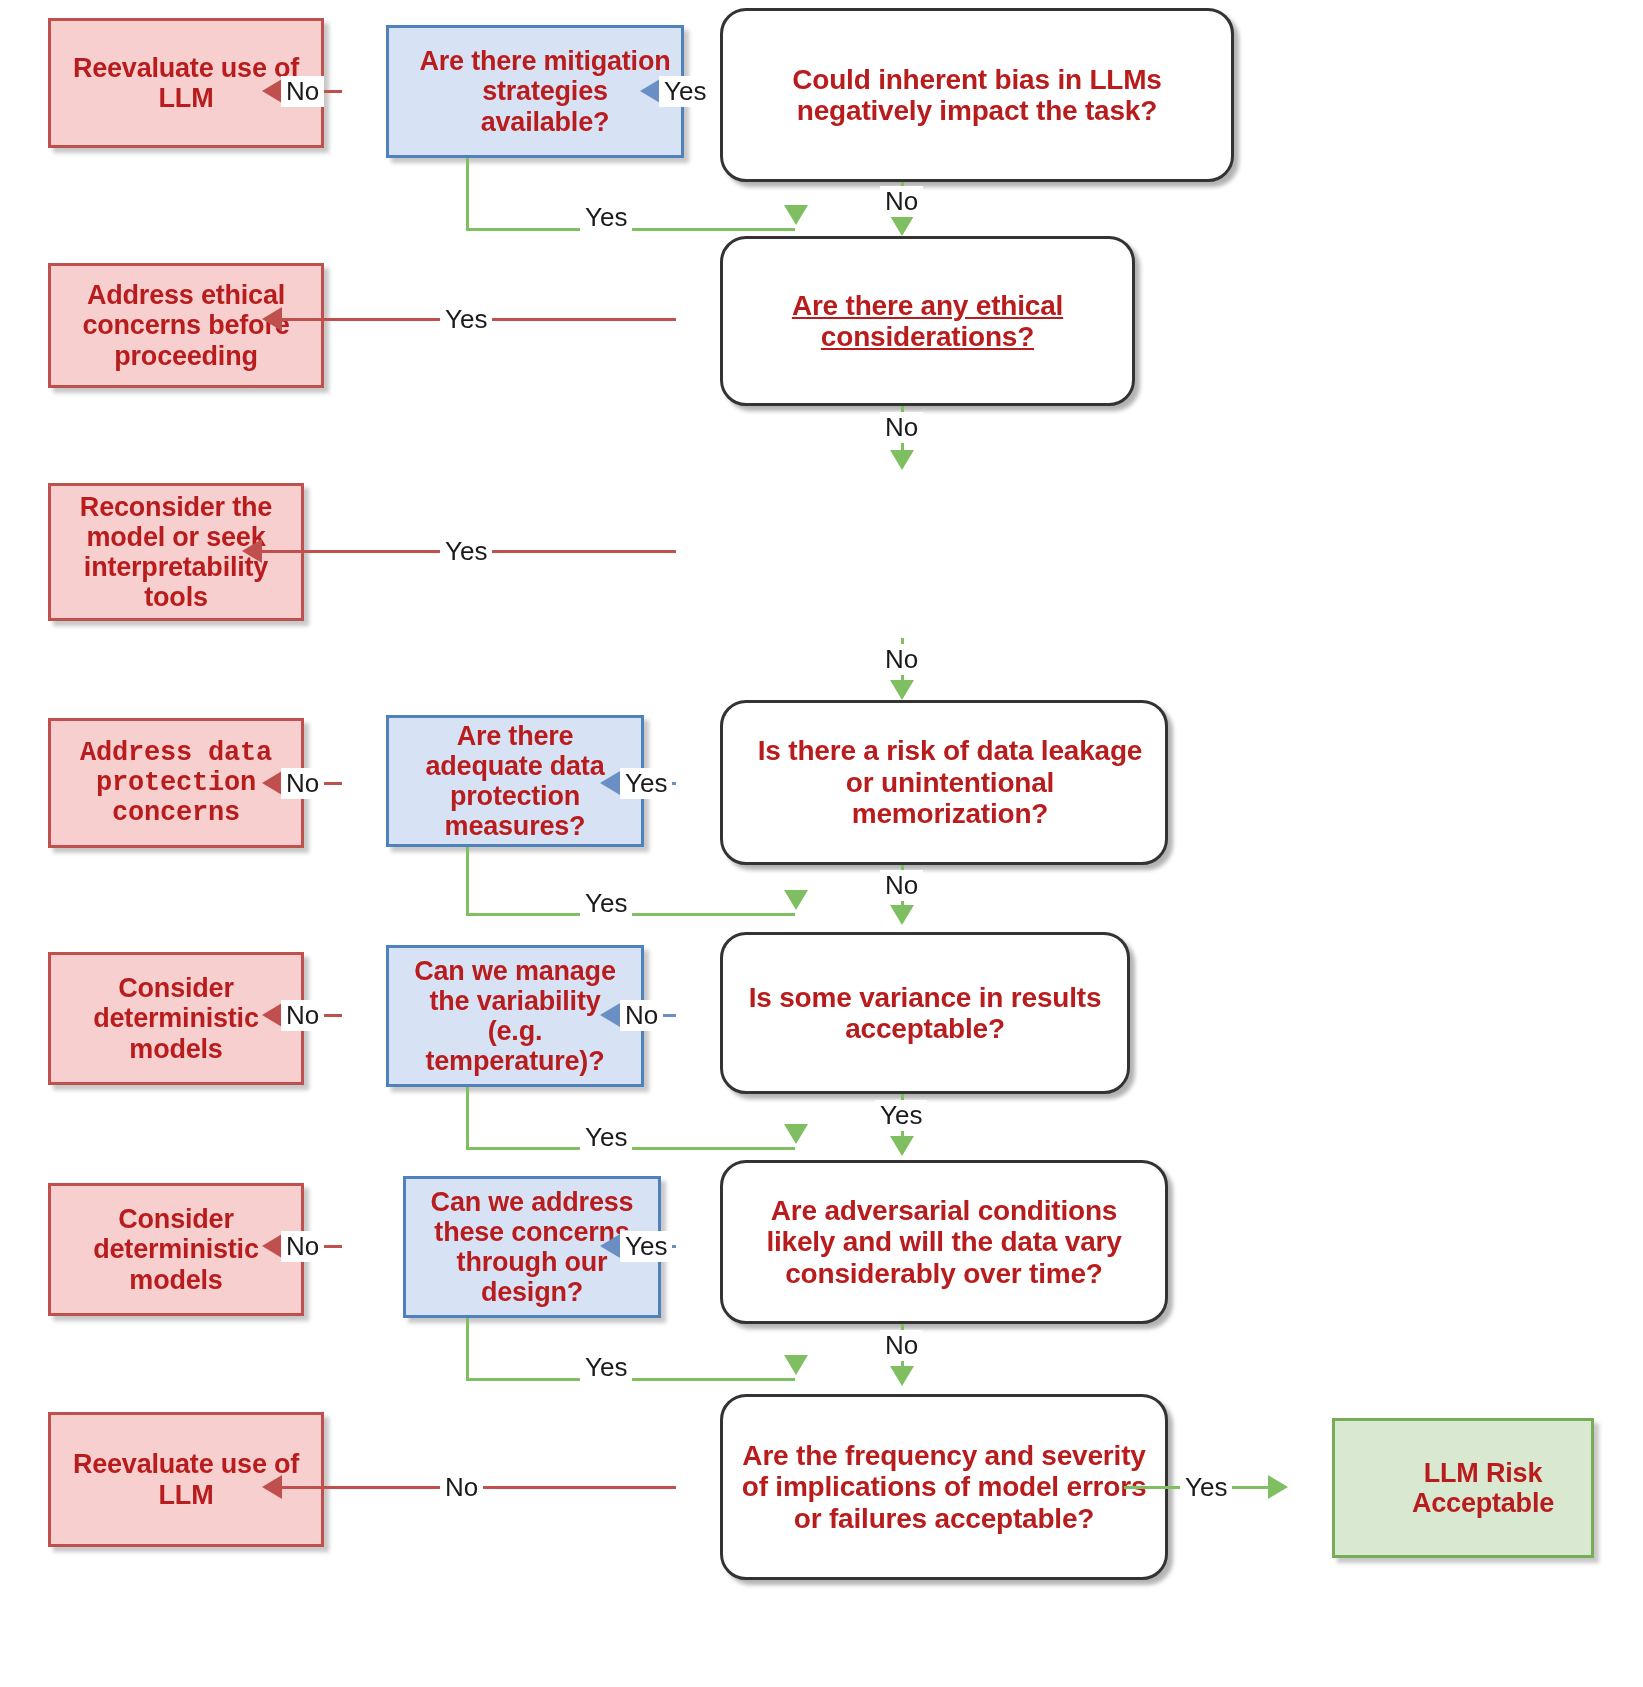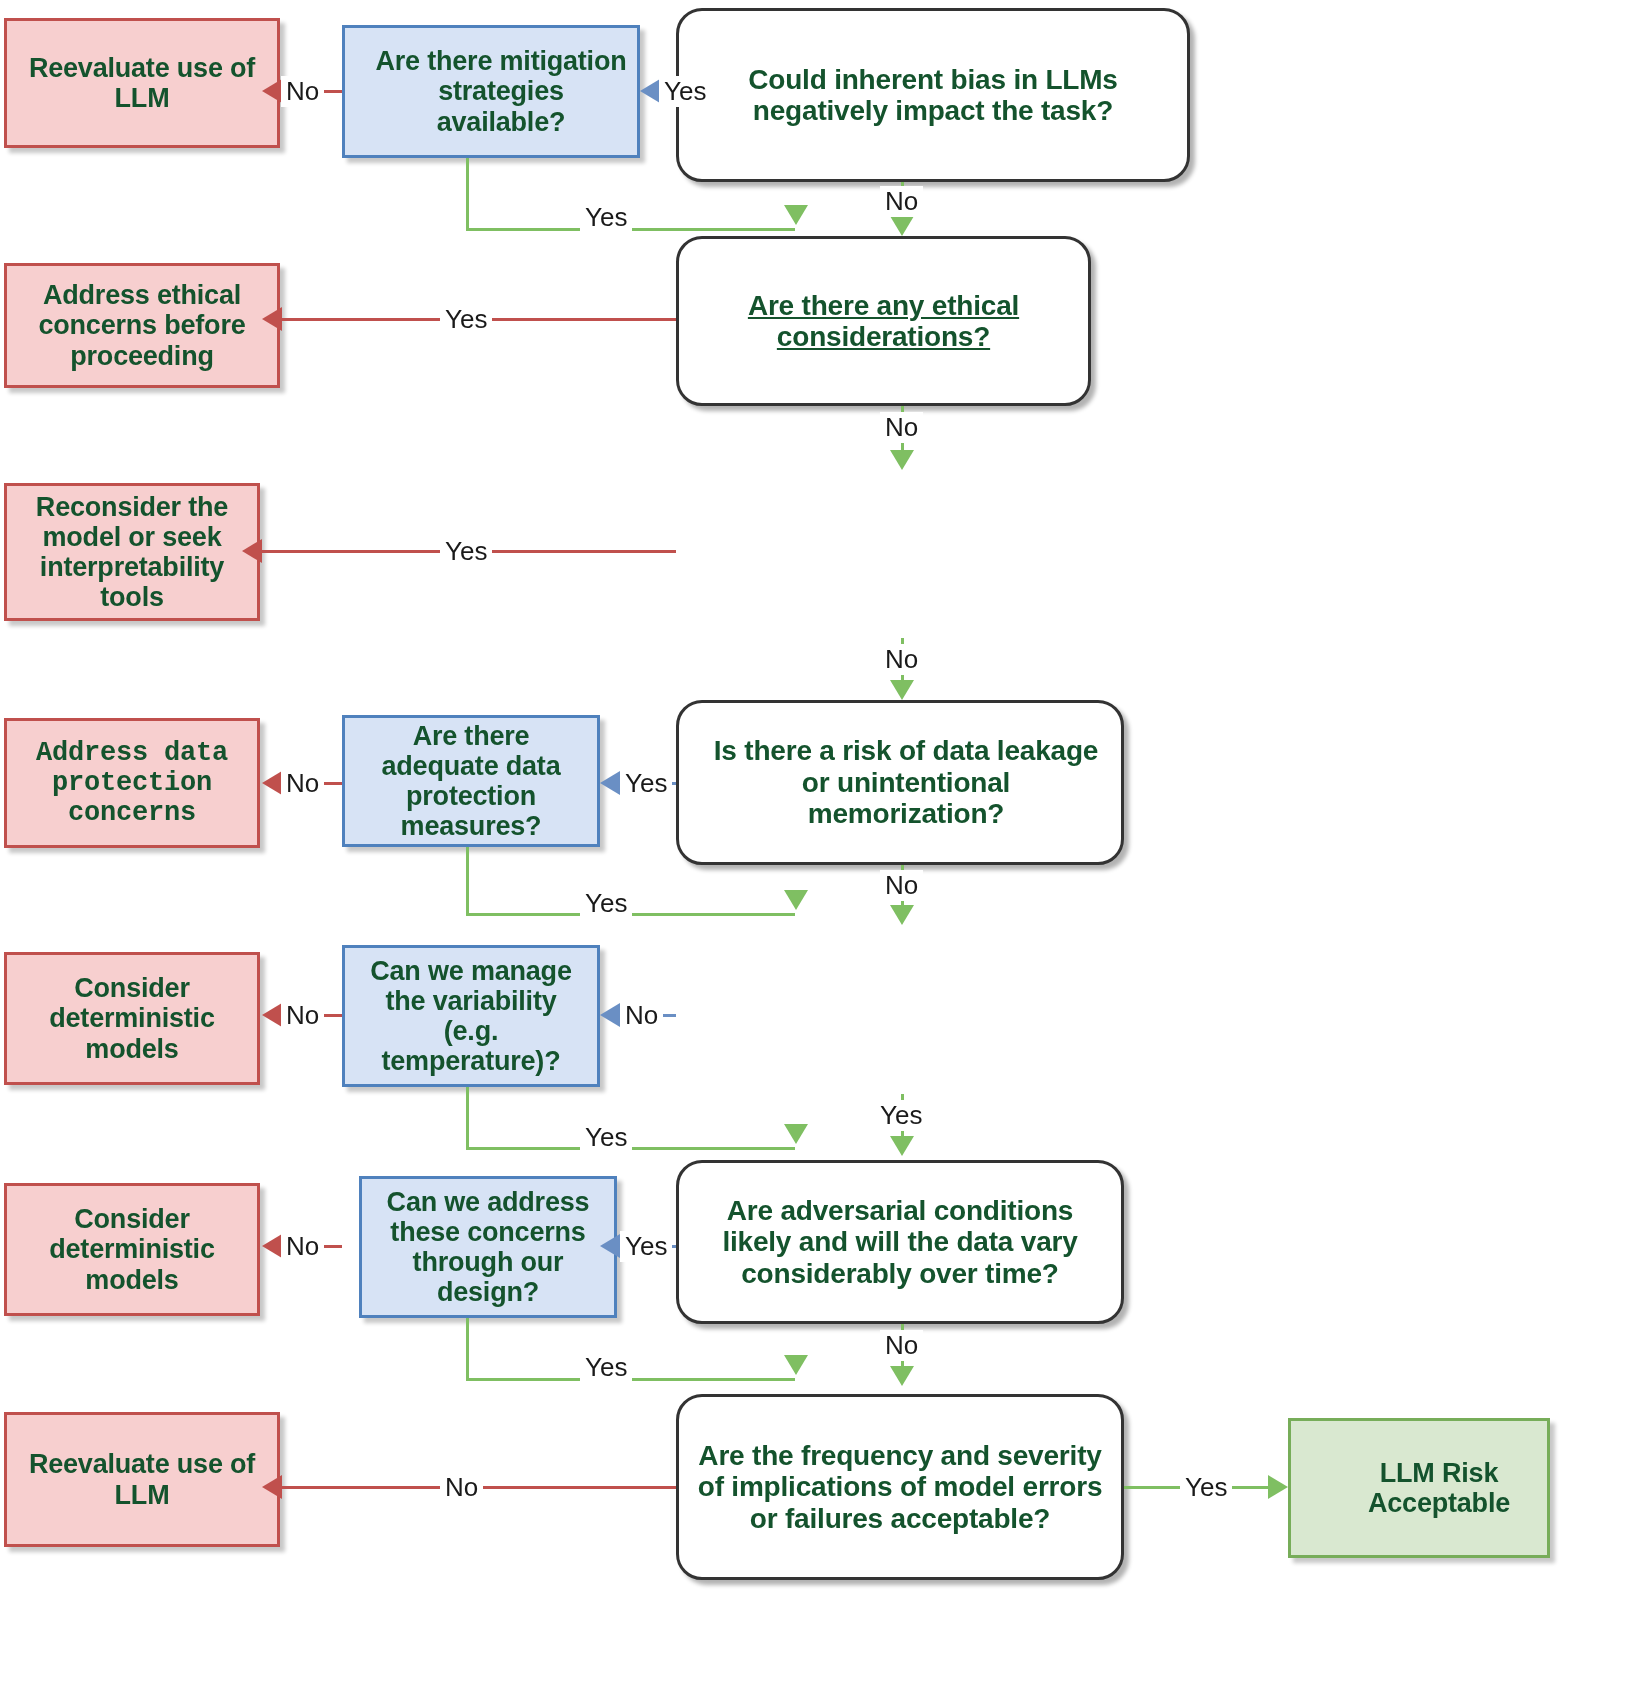--- a/index.html
+++ b/index.html
@@ -1,21 +1,21 @@
 <!DOCTYPE html>
 <html><head>
 <meta charset="utf-8">
 <style>
   html,body{margin:0;padding:0;background:#ffffff;}
   body{font-family:"Liberation Sans",sans-serif;}
   #canvas{position:relative;width:1643px;height:1687px;background:#ffffff;overflow:hidden;}
 
   .node{position:absolute;box-sizing:border-box;display:flex;align-items:center;
-        justify-content:center;text-align:center;font-weight:bold;color:#14532d;
-        line-height:1.12;letter-spacing:-0.2px;}
+        justify-content:center;text-align:center;font-weight:bold;color:#b91c1c;
+        line-height:1.12;letter-spacing:-0.2px;margin-left:44px;}
 
   
   .node.red{background:#F7CFCF;border:3px solid #C0504D;
             box-shadow:5px 5px 4px rgba(0,0,0,.22);font-size:27px;}
   
   .node.blue{background:#D7E3F5;border:3px solid #4F81BD;
              box-shadow:5px 5px 4px rgba(0,0,0,.22);font-size:27px;}
   
   .node.green{background:#D9E8D0;border:3px solid #77AD59;
               box-shadow:5px 5px 4px rgba(0,0,0,.22);font-size:27px;padding-left:40px;}
@@ -138,20 +138,23 @@
   <div class="elabel" style="left:580px;top:888px;">Yes</div>
 
   <div class="node red" style="left:4px;top:952px;width:256px;height:133px;">
     <span class="txt">Consider deterministic models</span>
   </div>
 
   <div class="node blue" style="left:342px;top:945px;width:258px;height:142px;">
     <span class="txt">Can we manage the variability (e.g. temperature)?</span>
   </div>
 
+  <div class="node white" style="left:676px;top:932px;width:410px;height:162px;">
+    <span class="txt">Is some variance in results acceptable?</span>
+  </div>
 
   <div class="seg h red-line" style="left:282px;top:1014px;width:60px;"></div>
   <div class="arrow left red-a" style="left:262px;top:1003px;"></div>
   <div class="elabel" style="left:281px;top:1000px;">No</div>
 
   <div class="seg h blue-line" style="left:620px;top:1014px;width:56px;"></div>
   <div class="arrow left blue-a" style="left:600px;top:1003px;"></div>
   <div class="elabel" style="left:620px;top:1000px;">No</div>
 
   <div class="seg v green-line" style="left:901px;top:1094px;height:52px;"></div>

